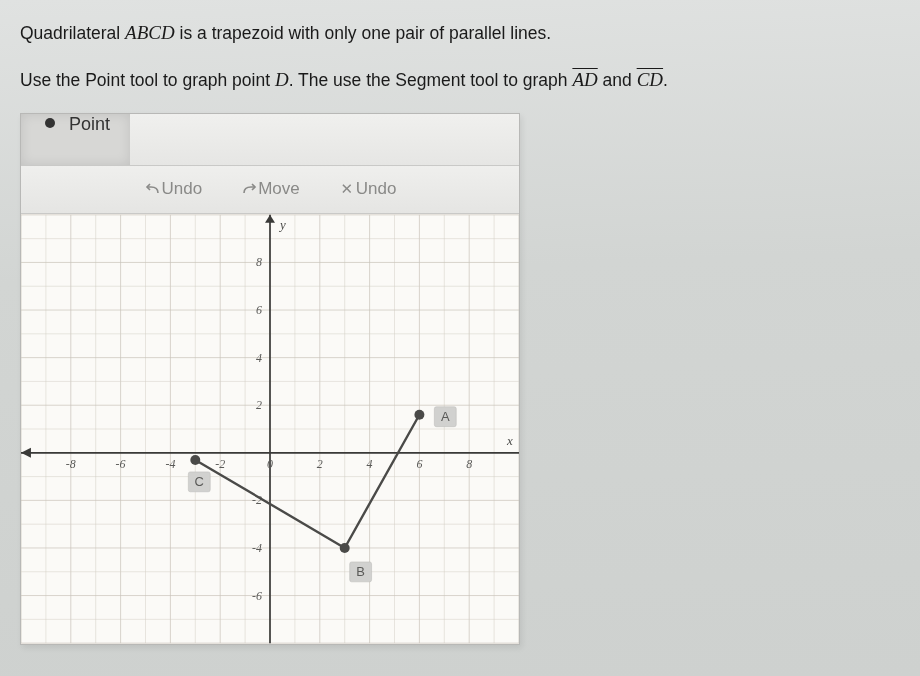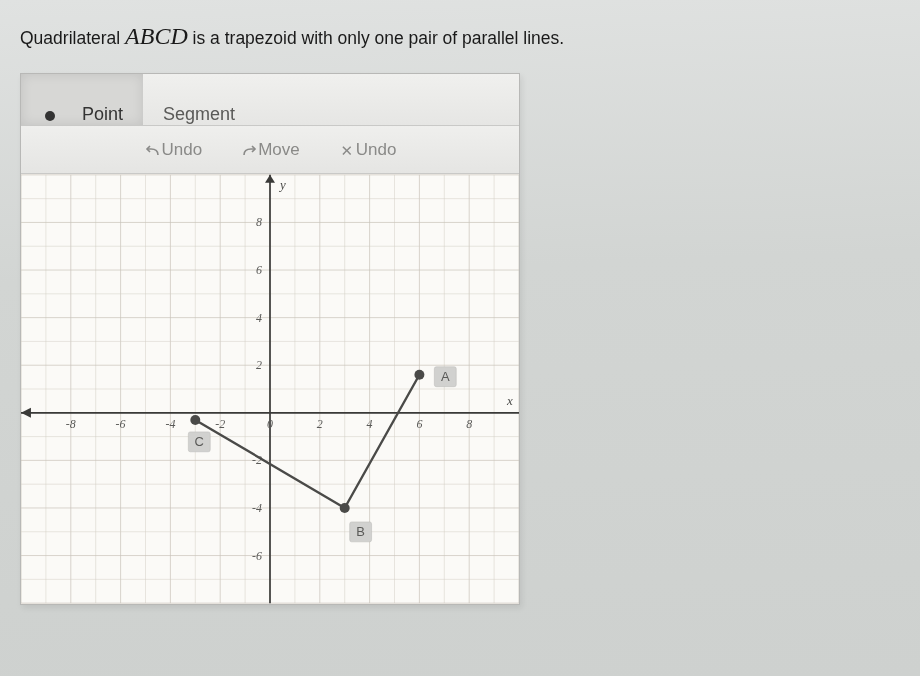--- a/index.html
+++ b/index.html
@@ -8,56 +8,56 @@
     background: #d6d9d8;
     background-image: linear-gradient(178deg, #e0e2e1 0%, #d2d5d3 40%, #ced1cf 100%);
     width: 920px;
     height: 676px;
     overflow: hidden;
     padding: 18px 20px;
     color: #1a1a1a;
   }
   .instr { font-size: 17.5px; line-height: 1.55; }
   .instr-line { margin-bottom: 18px; }
-  .mathit { font-family: "Times New Roman", serif; font-style: italic; font-size: 24px; }
+  .mathit { font-family: "Times New Roman", serif; font-style: italic; font-size: 19px; }
   .overline { text-decoration: overline; text-decoration-thickness: 1.3px; }
 
   .widget {
     margin-top: 14px;
     width: 500px;
     background: #f3f3f1;
     border: 1px solid #b8b8b6;
     box-shadow: inset 0 0 0 1px #fdfdfc, 2px 3px 6px rgba(0,0,0,0.08);
   }
   .toolbar1, .toolbar2 {
     display: flex;
     align-items: center;
     height: 52px;
     background: linear-gradient(#f0f0ee, #e6e6e4);
     border-bottom: 1px solid #c9c9c7;
   }
   .tool {
     display: flex;
-    align-items: flex-end;
-    gap: 23px;
+    align-items: flex-start;
+    gap: 10px;
     padding: 0 20px;
     height: 100%;
     color: #5a5a58;
     font-size: 18px;
     cursor: pointer;
   }
   .tool.selected {
     background: #d7d7d5;
     box-shadow: inset 0 0 12px rgba(0,0,0,0.1);
     color: #333;
   }
   .toolbar2 { justify-content: center; gap: 18px; height: 48px; background: linear-gradient(#efefed,#e5e5e3); }
   .tool2 {
     display: flex;
-    align-items: flex-end;
+    align-items: center;
     color: #8a8a88;
     font-size: 17px;
     padding: 4px 10px;
     cursor: pointer;
   }
 
   .tool-icon { display:inline-flex; width:18px; height:18px; align-items:center; justify-content:center; }
 
   .graph-wrap {
     width: 100%;
@@ -77,34 +77,34 @@
   .lbl-box { fill: #d1d1cf; stroke:#b9b9b7; stroke-width:0.5; }
   .lbl-txt { font: 13px Arial,sans-serif; fill:#5a5a58; }
 </style>
 </head>
 <body>
 
 <div class="instr">
   <div class="instr-line">
     <span>Quadrilateral </span><span class="mathit">ABCD</span><span> is a trapezoid with only one pair of parallel lines.</span>
   </div>
+  <div class="instr-line">
+    <span>Use the Point tool to graph point </span><span class="mathit">D</span><span>. The use the Segment tool to graph </span><span class="mathit overline">AD</span><span> and </span><span class="mathit overline">CD</span><span>.</span>
+  </div>
 </div>
 
 <div class="widget">
   <div class="toolbar1">
     <div class="tool selected">
       <span class="tool-icon">
         <svg width="14" height="14">
             <circle cx="7" cy="7" r="5" fill="#333"></circle>
           </svg>
       </span>
       <span>Point</span>
-    </div>
-    <div class="tool">
-      <span>Segment</span>
     </div>
   </div>
   <div class="toolbar2">
     <div class="tool2">
       <span class="tool-icon">
         <svg width="18" height="14" viewBox="0 0 18 14" fill="none" stroke="#8a8a88" stroke-width="1.6">
           <path d="M14 11 Q14 5 7 5 L3 5"></path>
             <polyline points="6,2 3,5 6,8" fill="none"></polyline>
         </svg>
       </span>

